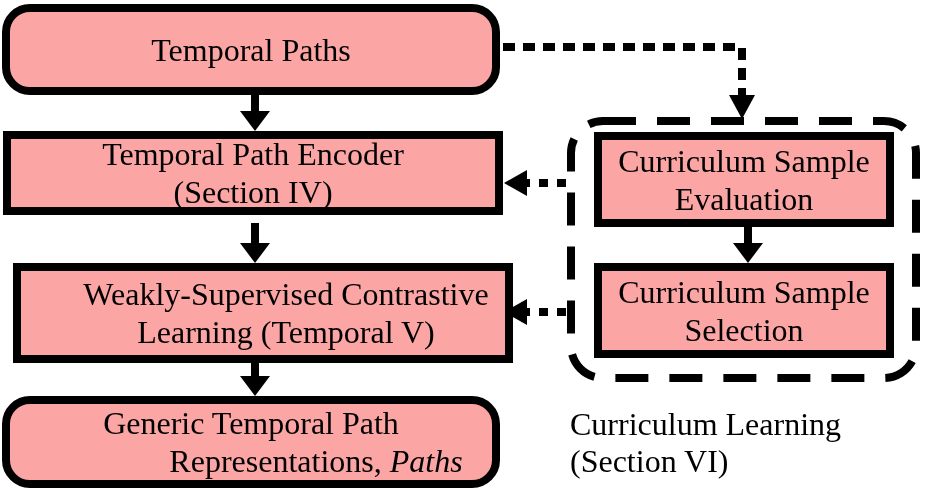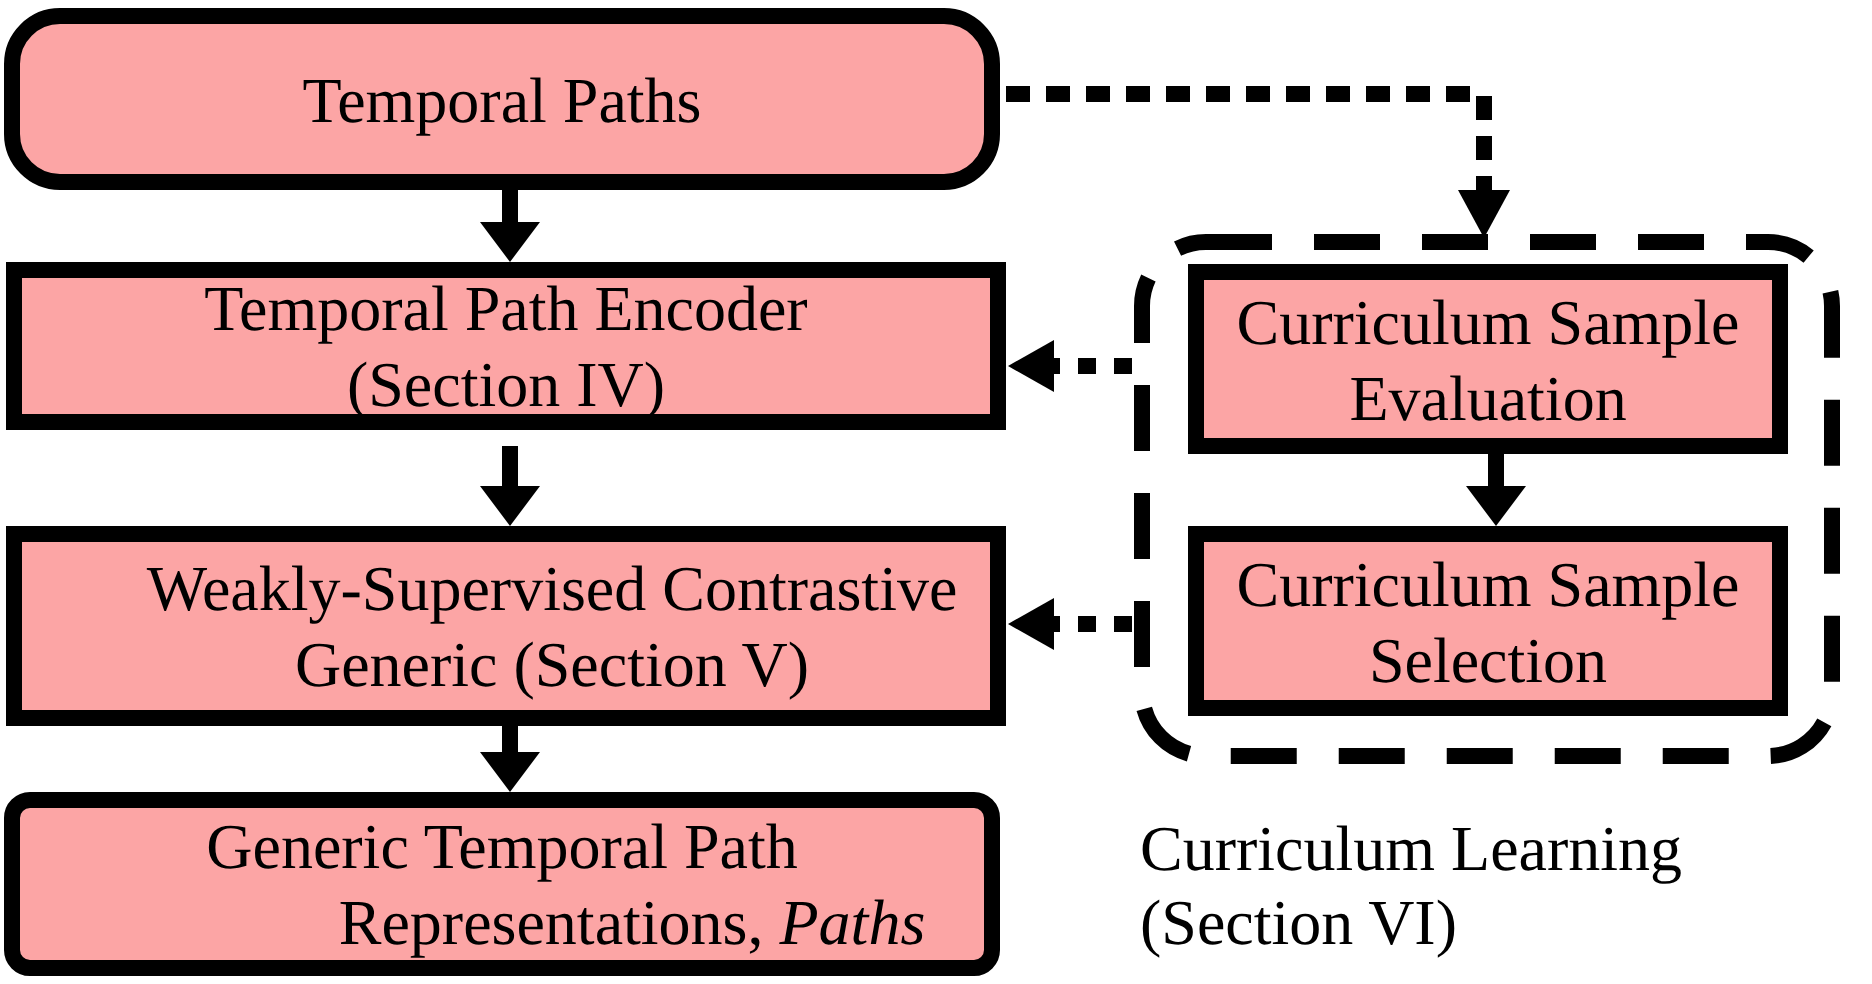--- a/index.html
+++ b/index.html
@@ -91,26 +91,26 @@
 
   <div class="node rounded" style="left:2px; top:4px; width:498px; height:91px;">
     <span class="ln">Temporal Paths</span>
   </div>
 
   <div class="node rect" style="left:3px; top:131px; width:500px; height:84px;">
     <span class="ln">Temporal Path Encoder</span>
     <span class="ln">(Section IV)</span>
   </div>
 
-  <div class="node rect" style="left:3px; top:263px; width:500px; height:100px;padding-left:46px;">
+  <div class="node rect" style="left:13px; top:263px; width:500px; height:100px;padding-left:46px;">
     <span class="ln">Weakly-Supervised Contrastive</span>
-    <span class="ln">Generic (Section V)</span>
+    <span class="ln">Learning (Temporal V)</span>
   </div>
 
-  <div class="node rounded" style="left:2px; top:396px; width:498px; height:92px;border-radius:13px;">
+  <div class="node rounded" style="left:2px; top:396px; width:498px; height:92px;">
     <span class="ln">Generic Temporal Path</span>
     <span class="ln shift-right"><span>Representations, </span><span class="it">Paths</span></span>
   </div>
 
   <div class="node rect" style="left:594px; top:132px; width:300px; height:95px;">
     <span class="ln">Curriculum Sample</span>
     <span class="ln">Evaluation</span>
   </div>
 
   <div class="node rect" style="left:594px; top:263px; width:300px; height:95px;">

